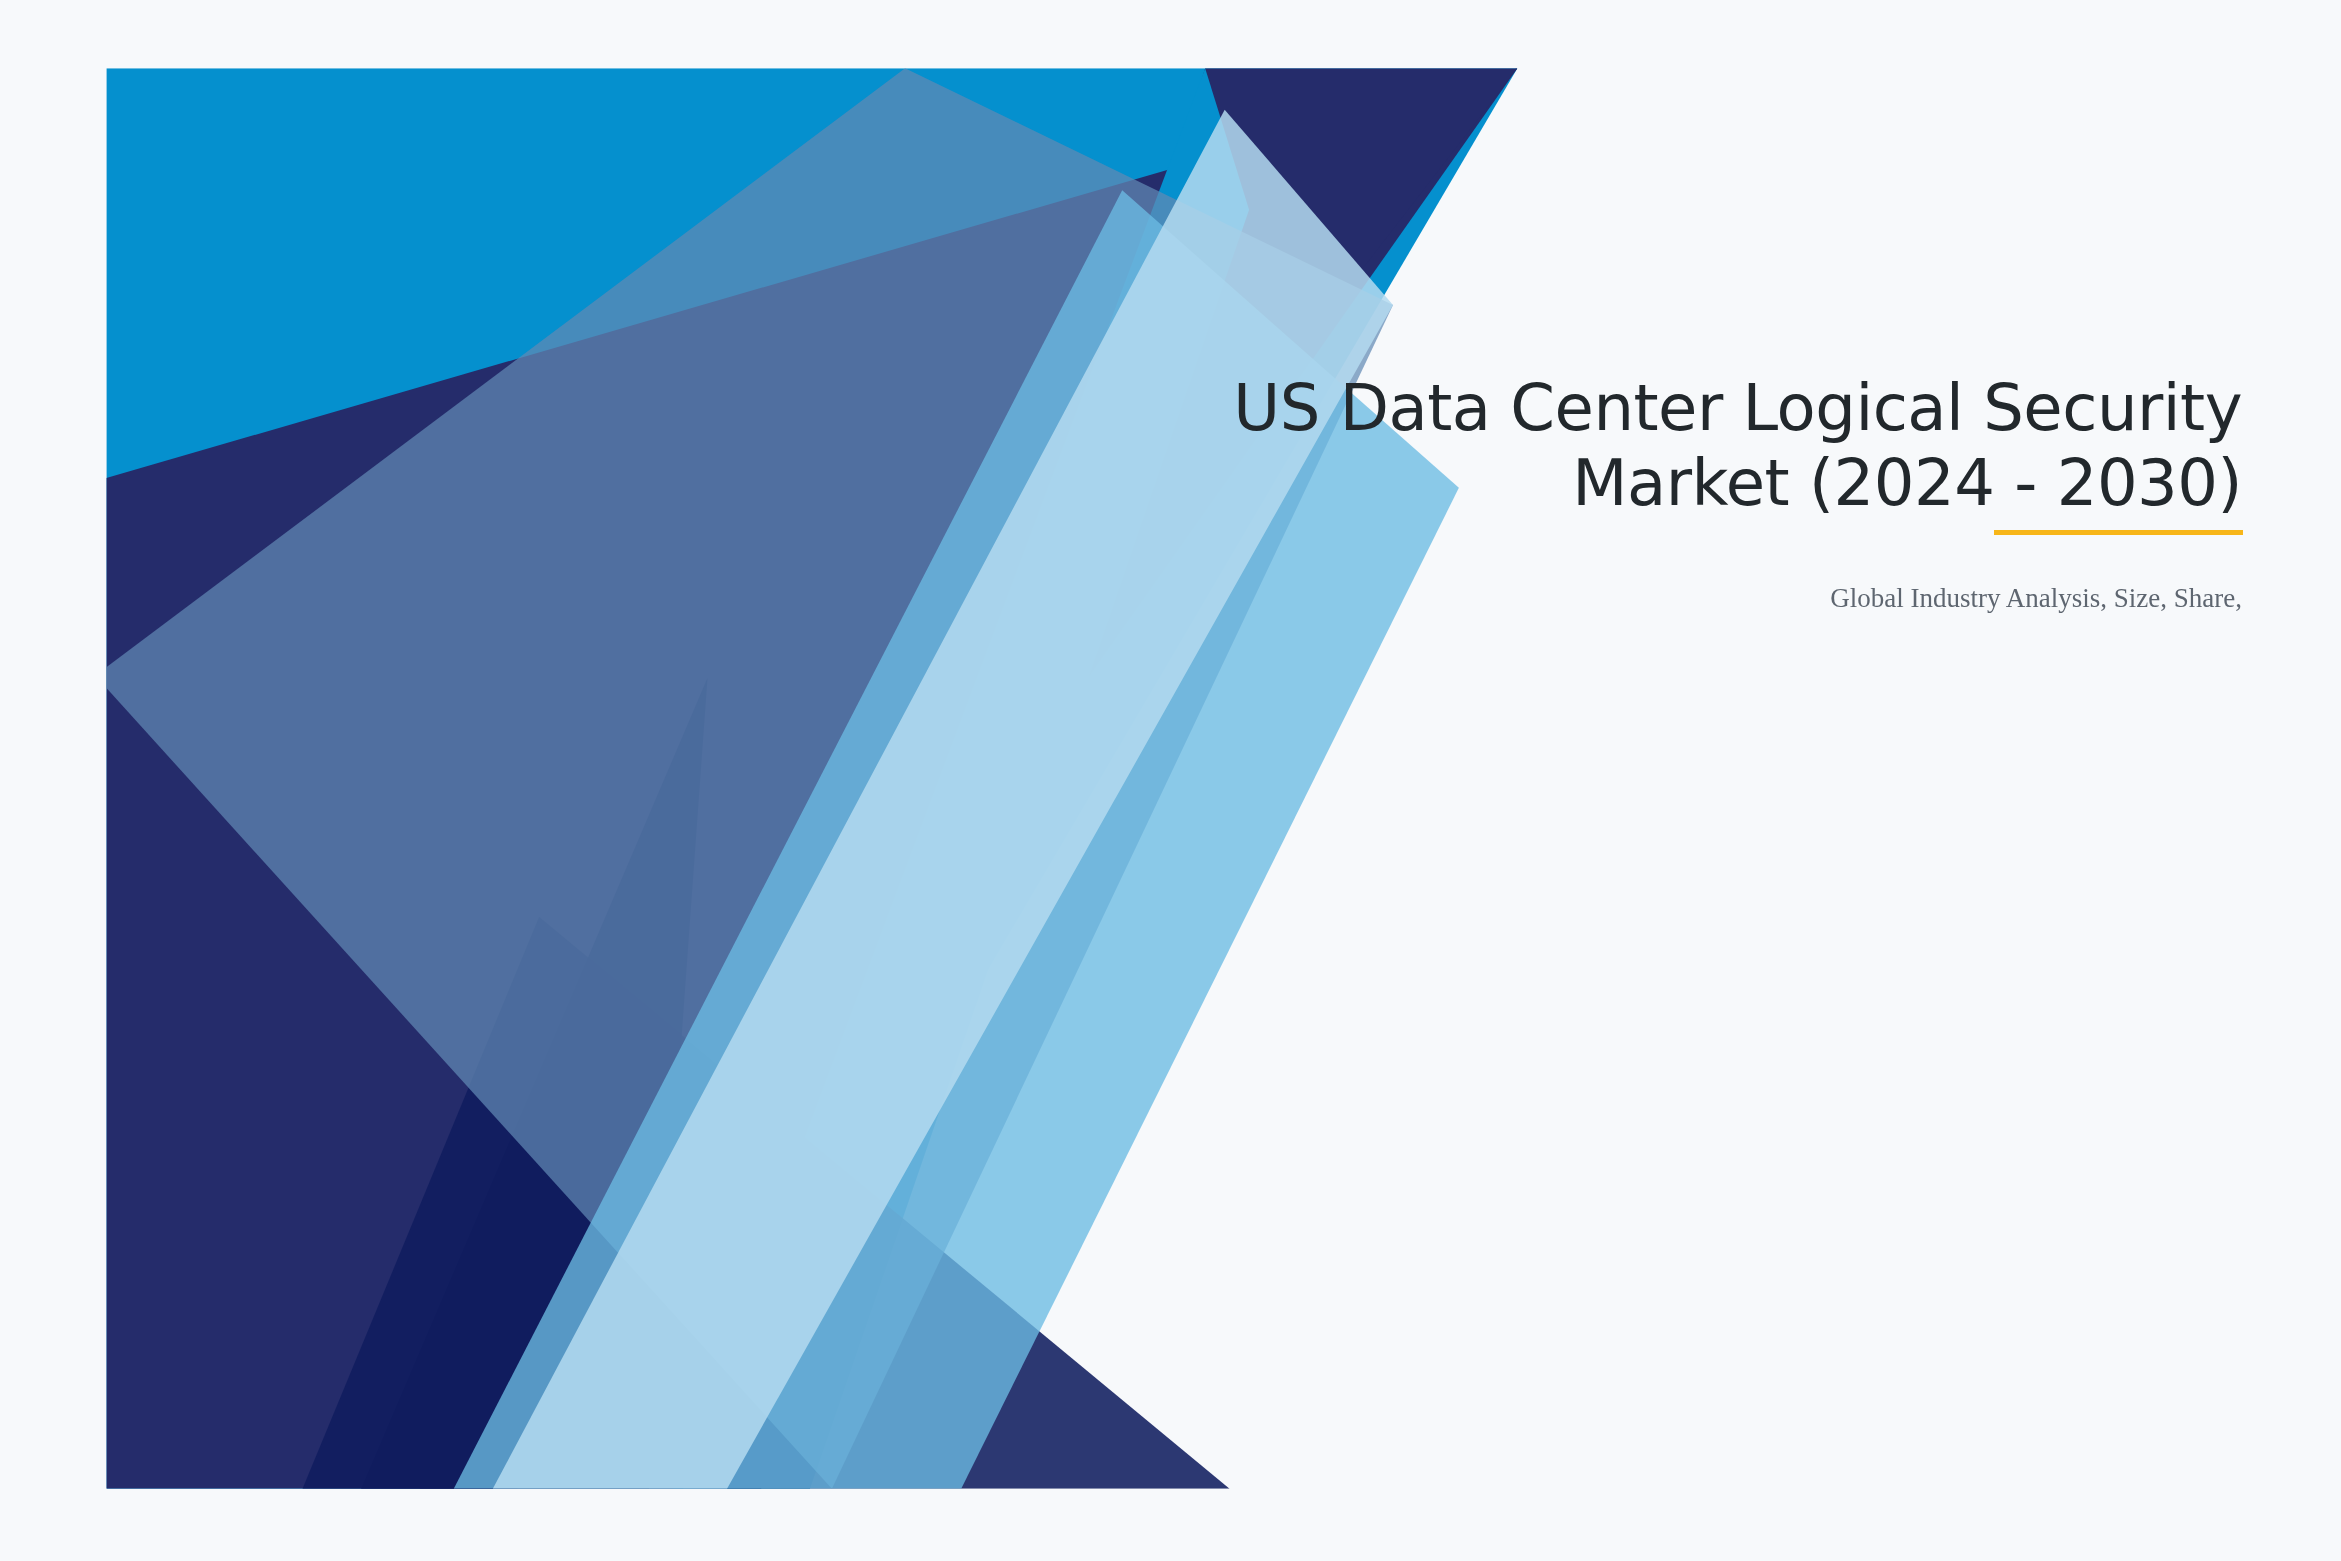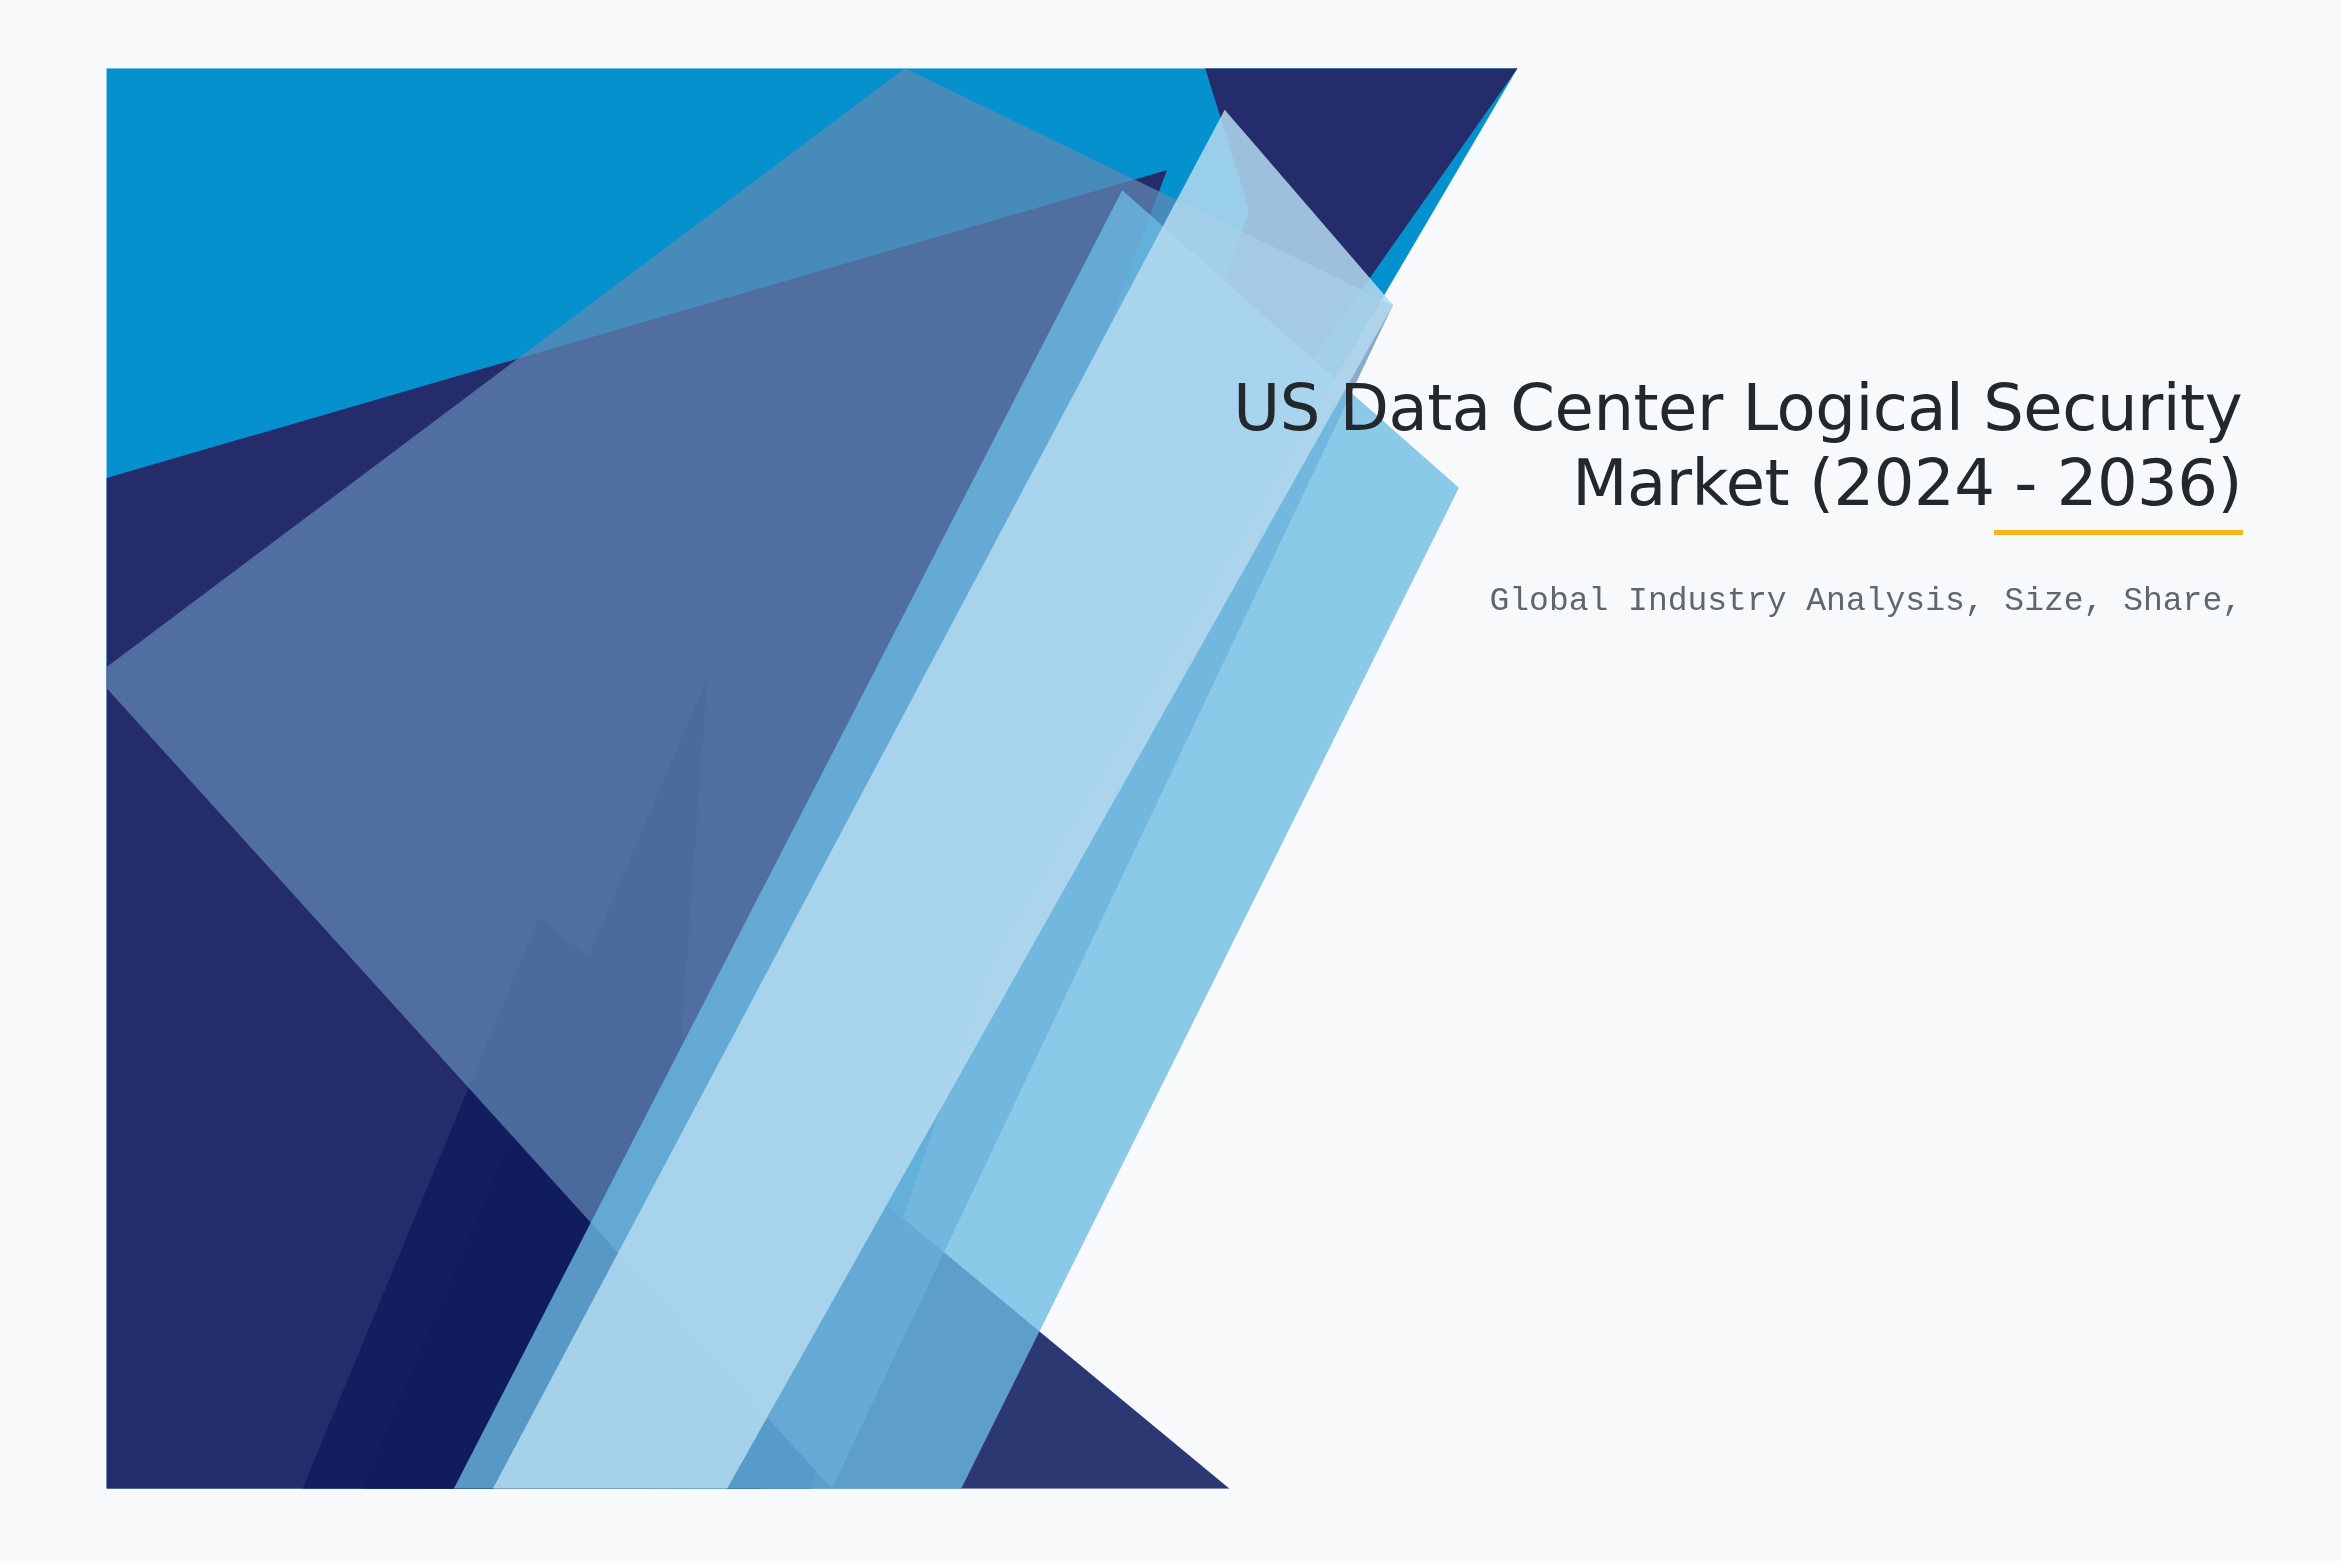--- a/index.html
+++ b/index.html
@@ -49,23 +49,23 @@
     left: 1994px;
     top: 530px;
     width: 249px;
     height: 5.4px;
     background: #f7b619;
     z-index: 4;
   }
   #subtitle {
     margin: 0;
     padding-top: 59px;
-    font-family: Liberation Mono, monospace;
+    font-family: Liberation Serif, serif;
     font-weight: 400;
-    font-size: 33px;
+    font-size: 27px;
     line-height: 1.34;
     color: #5e6670;
     position: relative;
     z-index: 3;
   }
 </style>
 </head>
 <body style="background: rgb(247, 249, 251);">
 
 <div id="cover" style="background: rgb(247, 249, 251);">
@@ -83,20 +83,20 @@
       <polygon points="2470,140 2560,430 1660,3052 1380,3052" fill="#0590ce" fill-opacity="1"></polygon>
       <polygon points="1450,1390 1330,3052 740,3052" fill="#101d5f" fill-opacity="1"></polygon>
       <polygon points="1105,1880 2520,3052 620,3052" fill="#101d5f" fill-opacity="0.88"></polygon>
       <polygon points="1855,140 2855,625 1705,3052 195,1385" fill="#6189b4" fill-opacity="0.72"></polygon>
       <polygon points="2300,390 2990,1000 1970,3052 930,3052" fill="#6cbbe3" fill-opacity="0.78"></polygon>
       <polygon points="2510,225 2855,625 1490,3052 1010,3052" fill="#b4daf0" fill-opacity="0.85"></polygon>
     </g>
   </svg>
 
   <div id="text-block">
-    <h1 id="title" style="color: rgb(34, 40, 44);"><span>US Data Center Logical Security</span><br><span>Market (2024 - 2036)</span></h1>
+    <h1 id="title" style="color: rgb(34, 40, 44);"><span>US Data Center Logical Security</span><br><span>Market (2024 - 2030)</span></h1>
     <p id="subtitle" style="color: rgb(94, 102, 112);"><span>Global Industry Analysis, Size, Share,</span><br></p>
   </div>
 
   <div id="title-underline" style="background: rgb(247, 182, 25);"></div>
 
 </div>
 
 
 </body></html>

